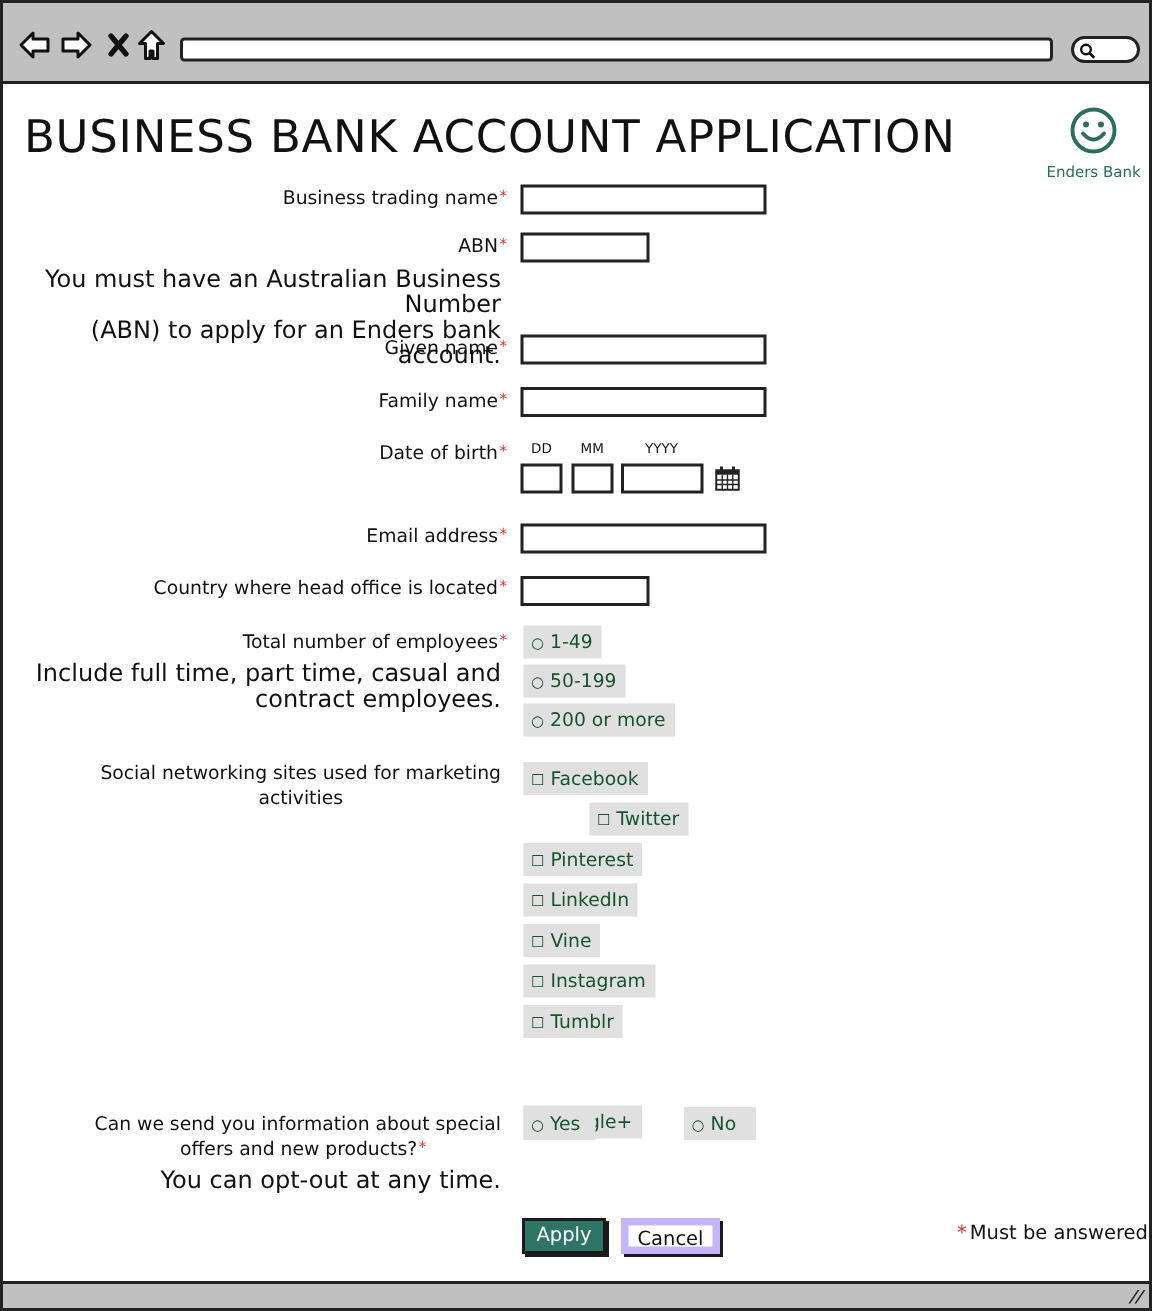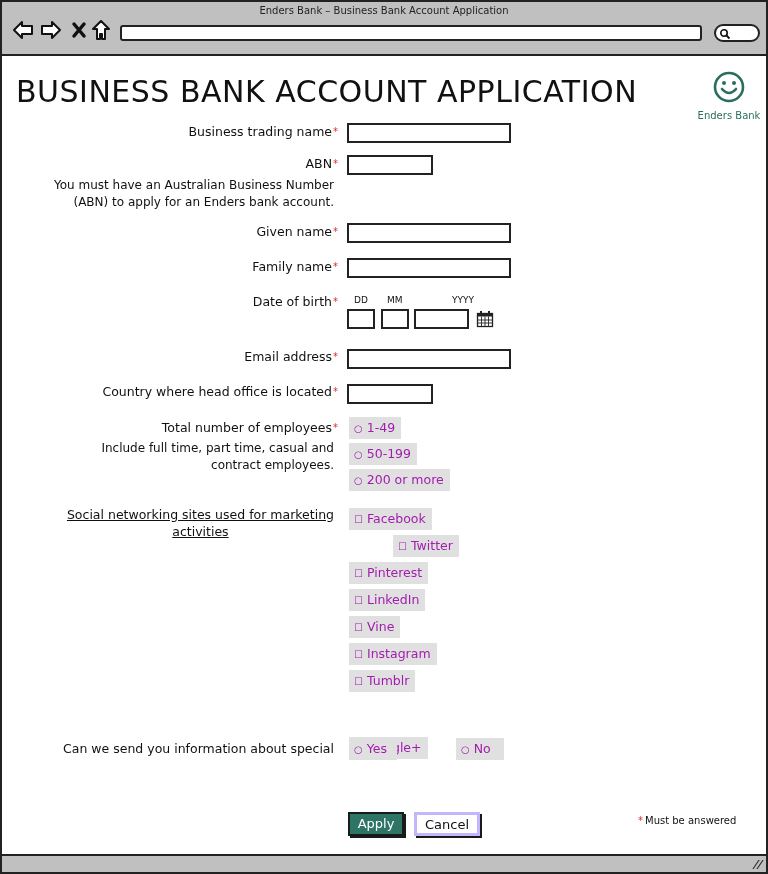--- a/index.html
+++ b/index.html
@@ -13,42 +13,41 @@
     .addr { position: absolute; left: 118px; top: 23px; width: 582px; height: 16px; border: 2px solid #222; background: #fff; border-radius: 3px; }
     .search-pill { position: absolute; left: 712px; top: 22px; width: 46px; height: 18px; border: 2px solid #222; background: #fff; border-radius: 10px; }
     .search-pill svg { position: absolute; left: 3px; top: 2px; }
 
     .h1 { position: absolute; left: 14px; top: 72px; font-size: 30px; letter-spacing: 0.5px; color: #111; font-family: "DejaVu Sans", sans-serif; font-weight: normal; }
     .logo { position: absolute; left: 694px; top: 68px; width: 66px; text-align: center; color: #2c6e5e; }
     .logo-text { font-size: 10px; margin-top: 2px; }
 
     .lbl { position: absolute; font-size: 12.5px; text-align: center; color: #111; line-height: 17px; }
     .lbl .req { color: #d32f2f; font-size: 10px; vertical-align: top; margin-left: 1px; }
-    .hint { position: absolute; font-size: 12px; text-align: right; color: #111; line-height: 17px; }
+    .hint { position: absolute; font-size: 16px; text-align: right; color: #111; line-height: 17px; }
     .field { position: absolute; height: 20px; border: 2px solid #222; background: #fff; }
     .field input { width: 100%; height: 100%; border: none; outline: none; background: transparent; font-size: 12px; padding: 0 4px; }
     .dob-lbl { position: absolute; font-size: 9px; color: #111; }
-    .opt { position: absolute; height: 22px; background: #e0e0e0; font-size: 12.5px; line-height: 22px; padding: 0 6px 0 5px; color: #a21caf; white-space: nowrap; }
+    .opt { position: absolute; height: 22px; background: #e0e0e0; font-size: 12.5px; line-height: 22px; padding: 0 6px 0 5px; color: #14532d; white-space: nowrap; }
     .opt .mark { font-size: 10px; margin-right: 4px; }
 
     .btn-apply { position: absolute; left: 346px; top: 810px; width: 56px; height: 24px; background: #2e7565; color: #fff; border: 2px solid #1a1a1a; box-shadow: 2px 2px 0 #1a1a1a; font-size: 13px; text-align: center; line-height: 20px; }
-    .btn-cancel { position: absolute; left: 412px; top: 810px; width: 66px; height: 24px; background: #fff; color: #111; border: 3px solid #c4b5fd; box-shadow: 2px 2px 0 #1a1a1a; font-size: 13px; text-align: center; line-height: 20px; }
-    .must { position: absolute; left: 636px; top: 813px; font-size: 10px; color: #111; }
+    .btn-cancel { position: absolute; left: 412px; top: 810px; width: 66px; height: 24px; background: #fff; color: #111; border: 5px solid #c4b5fd; box-shadow: 2px 2px 0 #1a1a1a; font-size: 13px; text-align: center; line-height: 20px; }
+    .must { position: absolute; left: 636px; top: 813px; font-size: 13px; color: #111; }
     .must .req { color: #d32f2f; margin-right: 2px; }
 
     .statusbar { position: absolute; left: 0; top: 852px; width: 764px; height: 18px; background: #c0c0c0; border-top: 2px solid #222; }
     .grip { position: absolute; right: 4px; top: 2px; font-size: 11px; font-weight: bold; color: #222; transform: skewX(-20deg); }
   </style>
 </head>
 <body>
 
 <div class="window">
 
   <div class="titlebar">
-    <div class="title">Enders Bank – Business Bank Account Application</div>
 
     <div class="nav-icon" style="left:10px;">
       <svg width="22" height="20" viewBox="0 0 22 20">
           <path d="M2 10 L10 2 L10 6 L20 6 L20 14 L10 14 L10 18 Z" fill="#fff" stroke="#111" stroke-width="2" stroke-linejoin="round"></path>
         </svg>
     </div>
     <div class="nav-icon" style="left:38px;">
       <svg width="22" height="20" viewBox="0 0 22 20">
           <path d="M20 10 L12 2 L12 6 L2 6 L2 14 L12 14 L12 18 Z" fill="#fff" stroke="#111" stroke-width="2" stroke-linejoin="round"></path>
         </svg>
@@ -114,21 +113,21 @@
   </div>
   <div class="field" style="left:345px; top:256px; width:164px;">
     <input type="text" value="" style="">
   </div>
 
   <div class="lbl" style="right:428px; top:291px;">
     <span>Date of birth</span><span class="req">*</span>
   </div>
   <div class="dob-lbl" style="left:352px; top:293px;">DD</div>
   <div class="dob-lbl" style="left:385px; top:293px;">MM</div>
-  <div class="dob-lbl" style="left:450px; top:293px;text-align:right;">YYYY</div>
+  <div class="dob-lbl" style="left:428px; top:293px;text-align:right;">YYYY</div>
   <div class="field" style="left:345px; top:307px; width:28px;">
     <input type="text" value="" style="">
   </div>
   <div class="field" style="left:379px; top:307px; width:28px;">
     <input type="text" value="" style="">
   </div>
   <div class="field" style="left:412px; top:307px; width:55px;">
     <input type="text" value="" style="">
   </div>
   <div style="position:absolute; left:474px; top:308px;">
@@ -165,21 +164,21 @@
   <div class="opt" style="left:347px; top:415px;">
     <span class="mark">○</span><span>1-49</span>
   </div>
   <div class="opt" style="left:347px; top:441px;">
     <span class="mark">○</span><span>50-199</span>
   </div>
   <div class="opt" style="left:347px; top:467px;">
     <span class="mark">○</span><span>200 or more</span>
   </div>
 
-  <div class="lbl" style="right:432px; top:504px;text-decoration:underline;">
+  <div class="lbl" style="right:432px; top:504px;">
     <div>Social networking sites used for marketing</div>
     <div>activities</div>
   </div>
   <div class="opt" style="left:347px; top:506px;">
     <span class="mark">☐</span><span>Facebook</span>
   </div>
   <div class="opt" style="left:347px; top:533px;margin-left:44px;">
     <span class="mark">☐</span><span>Twitter</span>
   </div>
   <div class="opt" style="left:347px; top:560px;">
@@ -196,21 +195,23 @@
   </div>
   <div class="opt" style="left:347px; top:668px;">
     <span class="mark">☐</span><span>Tumblr</span>
   </div>
   <div class="opt" style="left:347px; top:695px;margin-top:40px;">
     <span class="mark">☐</span><span>Google+</span>
   </div>
 
   <div class="lbl" style="right:425px; top:738px;">
     <div style="margin-right:7px;">Can we send you information about special</div>
-  </div>
+    <div><span>offers and new products?</span><span class="req">*</span></div>
+  </div>
+  <div class="hint" style="right:432px; top:776px;">You can opt-out at any time.</div>
   <div class="opt" style="left:347px; top:736px; width:48px;">
     <span class="mark">○</span><span>Yes</span>
   </div>
   <div class="opt" style="left:412px; top:736px; width:48px;margin-left:42px;">
     <span class="mark">○</span><span>No</span>
   </div>
 
   <div class="btn-apply">Apply</div>
   <div class="btn-cancel">Cancel</div>
   <div class="must">

